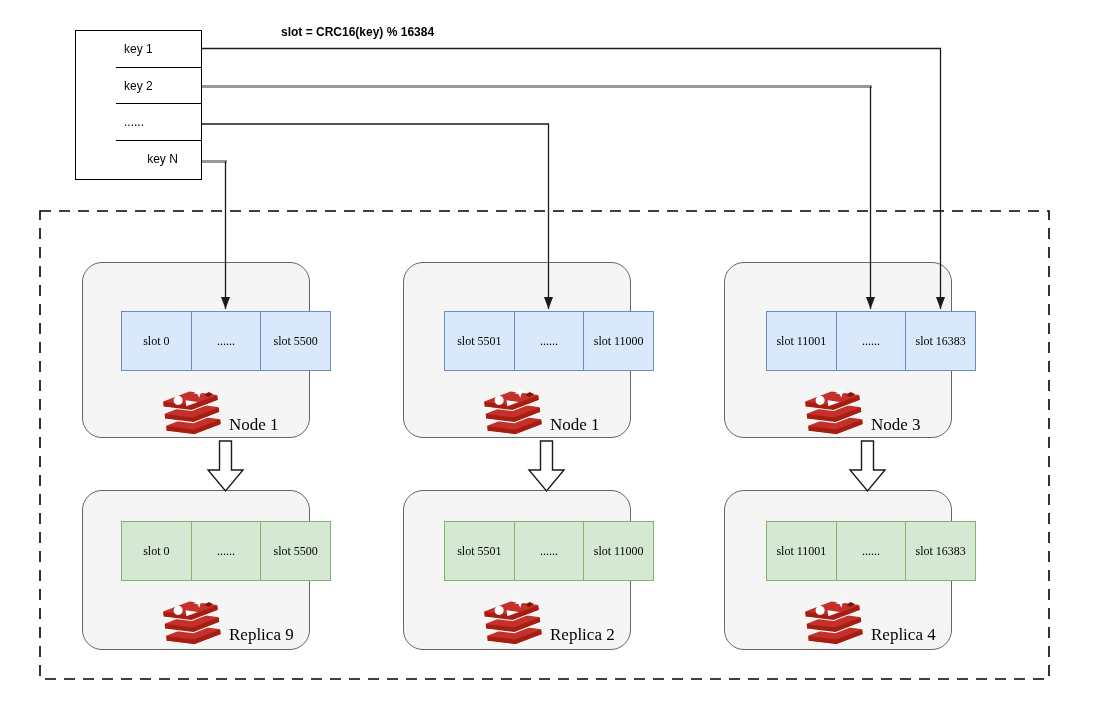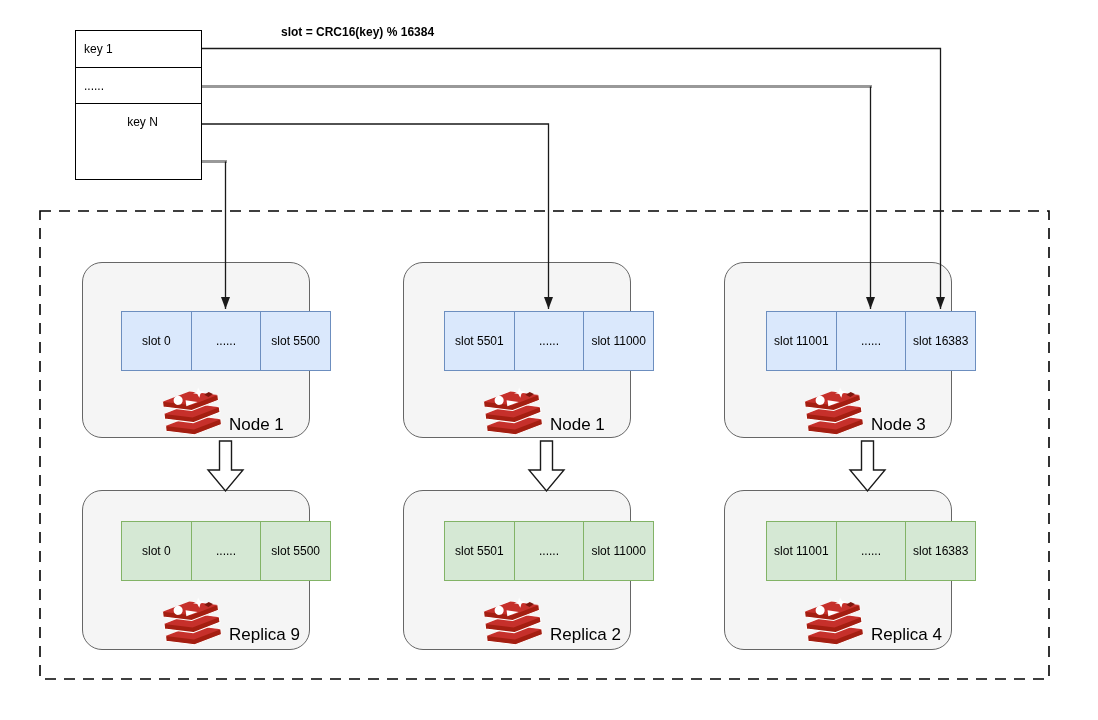--- a/index.html
+++ b/index.html
@@ -3,29 +3,29 @@
 <meta charset="utf-8">
 <style>
   html,body{margin:0;padding:0;background:#ffffff;}
   #page{position:relative;width:1098px;height:720px;background:#fff;overflow:hidden;
         font-family:"Liberation Sans", sans-serif;color:#000;}
 
   
   .key-table{position:absolute;left:75px;top:30px;width:127px;height:150px;
              border:1.5px solid #000;box-sizing:border-box;background:#fff;}
   .key-row{height:36.6px;line-height:36.6px;padding-left:8px;font-size:12px;
-           border-bottom:1.4px solid #000;box-sizing:border-box;}
+           border-bottom:1.4px solid #000;box-sizing:border-box;margin-left:40px;}
   .key-row:last-child{border-bottom:none;text-align:center;}
 
   
   .title{position:absolute;left:281px;top:25px;font-size:12px;font-weight:bold;white-space:nowrap;}
 
   
   .gbox{position:absolute;width:228px;border-radius:20px;box-sizing:border-box;
-        background:var(--c_box_fill,#f5f5f5);border:1px solid var(--c_box_border,#666666);}
+        background:var(--c_box_fill,#f5f5f5);border:1px solid var(--c_box_border,#666666);font-family:Liberation Serif, serif;}
   .node-box{top:262px;height:176px;}
   .replica-box{top:490px;height:160px;}
 
   
   .slot-table{position:absolute;width:210px;height:60px;display:flex;box-sizing:border-box;}
   .node-box .slot-table{top:48px;}
   .replica-box .slot-table{top:30px;}
   .slot-table.blue{background:var(--c_slot_blue_fill,#dae8fc);border:1px solid var(--c_slot_blue_border,#6c8ebf);}
   .slot-table.green{background:var(--c_slot_green_fill,#d5e8d4);border:1px solid var(--c_slot_green_border,#82b366);}
   .slot-cell{flex:1;display:flex;align-items:center;justify-content:center;
@@ -51,20 +51,21 @@
 </style>
 </head>
 <body>
 
 <div id="page">
 
   <div class="title">slot = CRC16(key) % 16384</div>
 
   <div class="key-table">
     <div class="key-row">key 1</div>
+    <div class="key-row">key 2</div>
     <div class="key-row">......</div>
     <div class="key-row">key N</div>
   </div>
 
   <div class="gbox node-box" style="left:82px">
     <div class="slot-table blue" style="left:38px">
       <div class="slot-cell">slot 0</div>
       <div class="slot-cell">......</div>
       <div class="slot-cell">slot 5500</div>
     </div>

